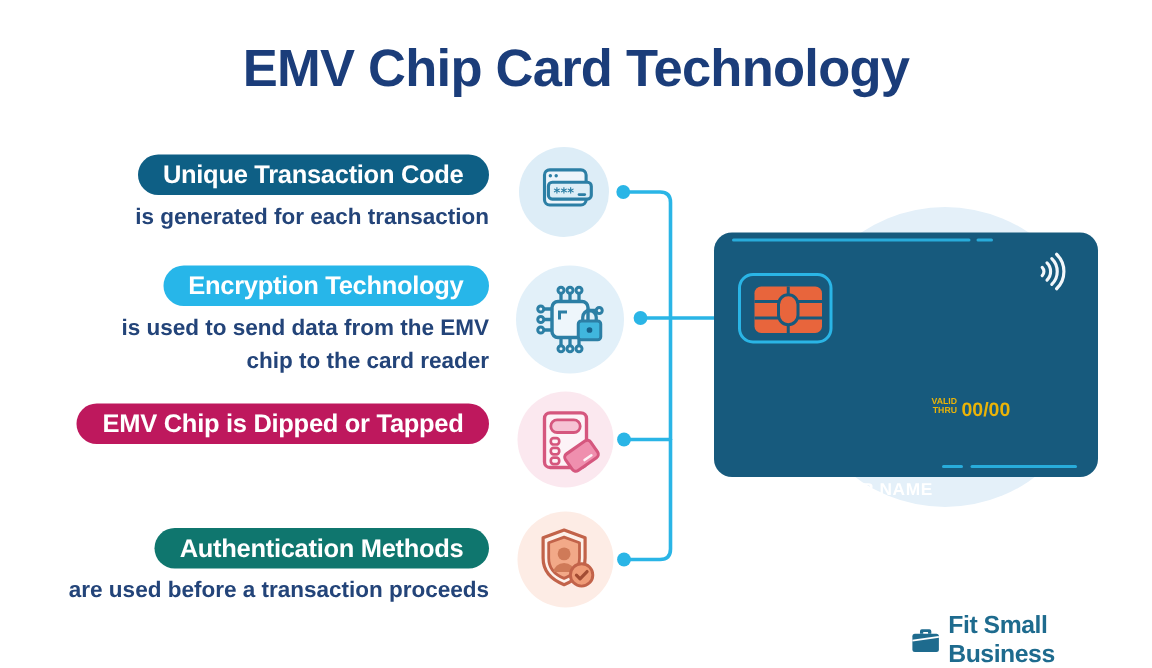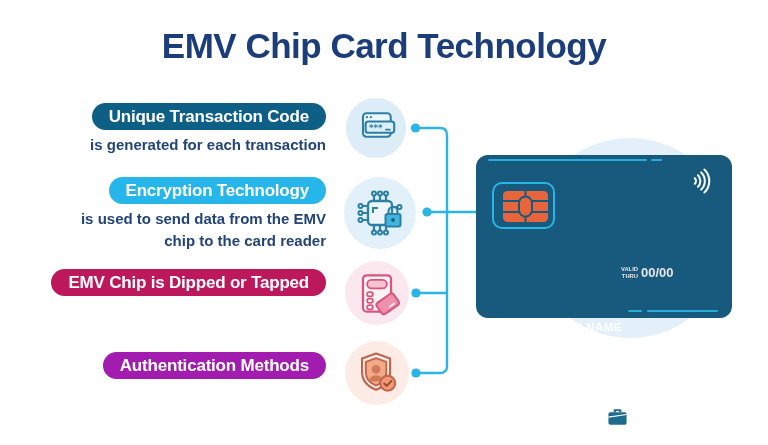--- a/index.html
+++ b/index.html
@@ -6,21 +6,21 @@
   .canvas{position:relative;width:768px;height:445px;background:#ffffff;overflow:hidden;
           font-family:"Liberation Sans", sans-serif;}
   .title{position:absolute;left:0;top:26px;width:768px;text-align:center;
          font-size:35px;font-weight:bold;color:#1b3d7a;letter-spacing:-0.5px;}
   
   .row{position:absolute;right:442px;display:flex;flex-direction:column;align-items:flex-end;}
   .row1{top:103px;} .row2{top:177px;} .row3{top:269px;} .row4{top:352px;}
   .pill{height:27px;line-height:27px;border-radius:15px;padding:0 17px;color:#ffffff;
         font-size:17px;font-weight:bold;white-space:nowrap;letter-spacing:-0.2px;}
   .pill-1{background:#0e5f85;} .pill-2{background:#27b6e9;}
-  .pill-3{background:#be185d;} .pill-4{background:#a21caf;}
+  .pill-3{background:#be185d;} .pill-4{background:#0f766e;}
   .desc{margin-top:4px;text-align:right;font-size:15px;font-weight:bold;color:#234479;
         line-height:21.5px;white-space:nowrap;}
   
   .icon-circle{position:absolute;border-radius:50%;display:flex;align-items:center;justify-content:center;}
   .ic1{left:346px;top:98px;width:60px;height:60px;background:#ddedf7;}
   .ic2{left:344px;top:177px;width:72px;height:72px;background:#e2f0f9;}
   .ic3{left:345px;top:261px;width:64px;height:64px;background:#fbe8ef;}
   .ic4{left:345px;top:341px;width:64px;height:64px;background:#fdece5;}
   .connector{position:absolute;left:0;top:0;pointer-events:none;}
   
@@ -31,21 +31,21 @@
   .deco{position:absolute;height:2px;background:#2ab5e6;border-radius:1px;opacity:0.9;}
   .deco-t1{left:12px;top:4px;width:159px;}
   .deco-t2{left:175px;top:4px;width:11px;}
   .deco-b1{left:152px;top:155px;width:14px;}
   .deco-b2{left:171px;top:155px;width:71px;}
   .contactless{position:absolute;left:214px;top:13px;}
   .chip-outline{position:absolute;left:16px;top:27px;width:63px;height:47px;
                 border:2.5px solid #2ab5e6;border-radius:10px;box-sizing:border-box;}
   .card-number{position:absolute;left:19px;top:79px;color:#ffffff;font-size:20.5px;
                font-weight:bold;letter-spacing:0.5px;word-spacing:7px;white-space:nowrap;}
-  .valid{position:absolute;left:145px;top:110px;display:flex;align-items:center;color:#e5e5e5;}
+  .valid{position:absolute;left:145px;top:110px;display:flex;color:#eab308;}
   .valid-label{font-size:5.8px;font-weight:bold;line-height:6.2px;text-align:right;margin-right:3px;}
   .valid-value{font-size:13px;font-weight:bold;}
   .card-name{position:absolute;left:21px;top:134px;color:#ffffff;font-size:11.5px;
              font-weight:bold;letter-spacing:0.4px;margin-top:32px;}
   
   .logo{position:absolute;left:607px;top:408px;display:flex;align-items:center;}
   .logo-text{margin-left:5px;font-size:16.5px;font-weight:bold;color:#1e6b8e;letter-spacing:-0.3px;}
 </style>
 </head>
 <body>
@@ -76,20 +76,21 @@
     <div class="pill pill-1">Unique Transaction Code</div>
     <div class="desc">is generated for each transaction</div>
   </div>
 
   <div class="row row3">
     <div class="pill pill-3">EMV Chip is Dipped or Tapped</div>
   </div>
 
   <div class="row row4">
     <div class="pill pill-4">Authentication Methods</div>
+    <div class="desc">are used before a transaction proceeds</div>
   </div>
 
   <div class="icon-circle ic1">
     <svg width="52" height="52" viewBox="0 0 60 60">
       <rect x="15" y="13" width="32" height="27" rx="4" fill="#edf5fb" stroke="#2c7fa5" stroke-width="2.4"></rect>
       <circle cx="19.5" cy="17.5" r="1.3" fill="#2c7fa5"></circle>
       <circle cx="24" cy="17.5" r="1.3" fill="#2c7fa5"></circle>
       <rect x="18" y="22.5" width="33" height="13" rx="3" fill="#ddeef7" stroke="#2c7fa5" stroke-width="2.4"></rect>
       <text x="22" y="33.5" font-family="DejaVu Sans, sans-serif" font-size="10" font-weight="bold" fill="#2c7fa5">***</text>
       <path d="M41.5,32 h4.5" stroke="#2c7fa5" stroke-width="2" stroke-linecap="round"></path>
@@ -200,15 +201,16 @@
     <div class="deco deco-b1"></div>
     <div class="deco deco-b2"></div>
   </div>
 
   <div class="logo">
     <svg width="21" height="19" viewBox="0 0 24 22">
       <path d="M9,1.5 h6 a1.5,1.5 0 0 1 1.5,1.5 v2 h-2.6 v-1.4 h-3.8 v1.4 H7.5 v-2 a1.5,1.5 0 0 1 1.5,-1.5 z" fill="#1e6b8e"></path>
       <rect x="1.5" y="5" width="21" height="14.5" rx="2" fill="#1e6b8e"></rect>
       <path d="M1.5,10.5 L22.5,7.5" stroke="#ffffff" stroke-width="1.4" fill="none"></path>
     </svg>
+    <span class="logo-text">Fit Small Business</span>
   </div>
 
 </div>
 
 </body></html>

